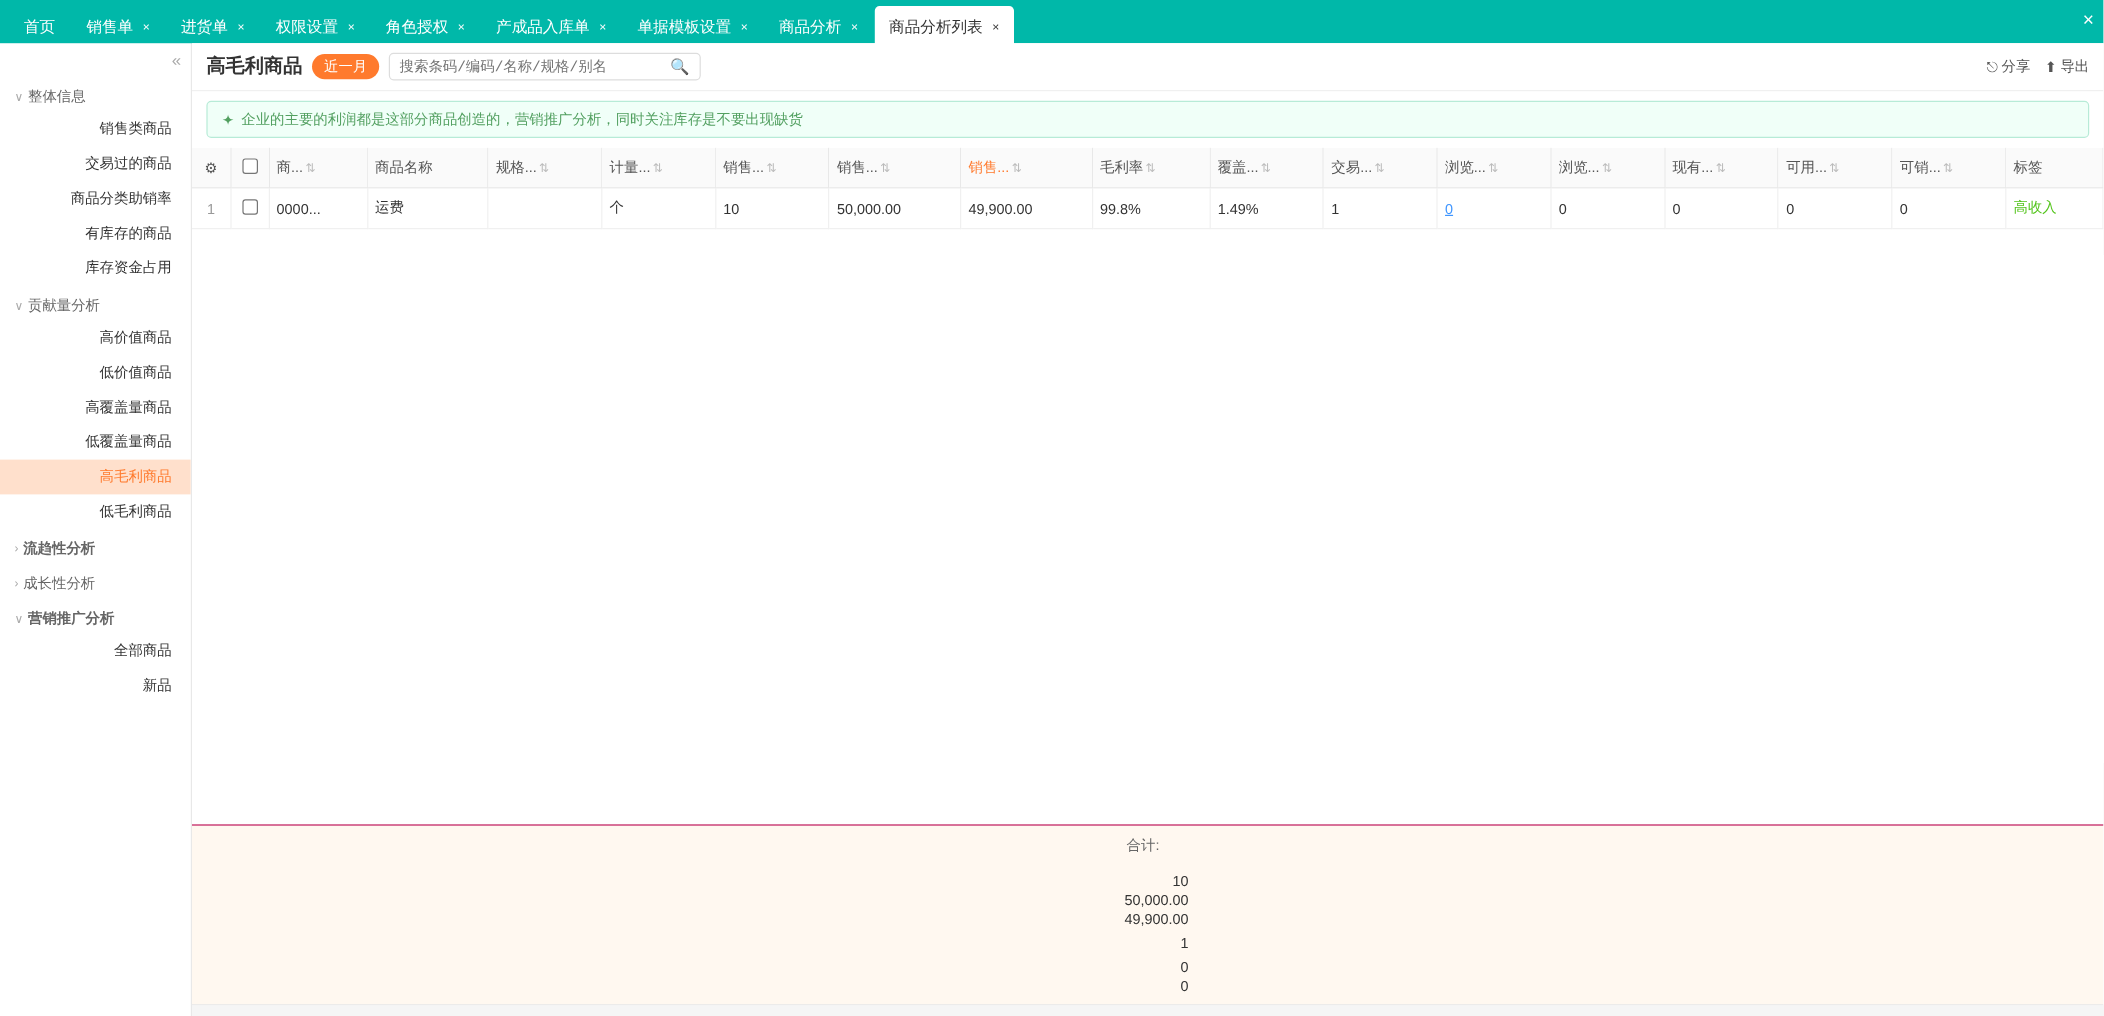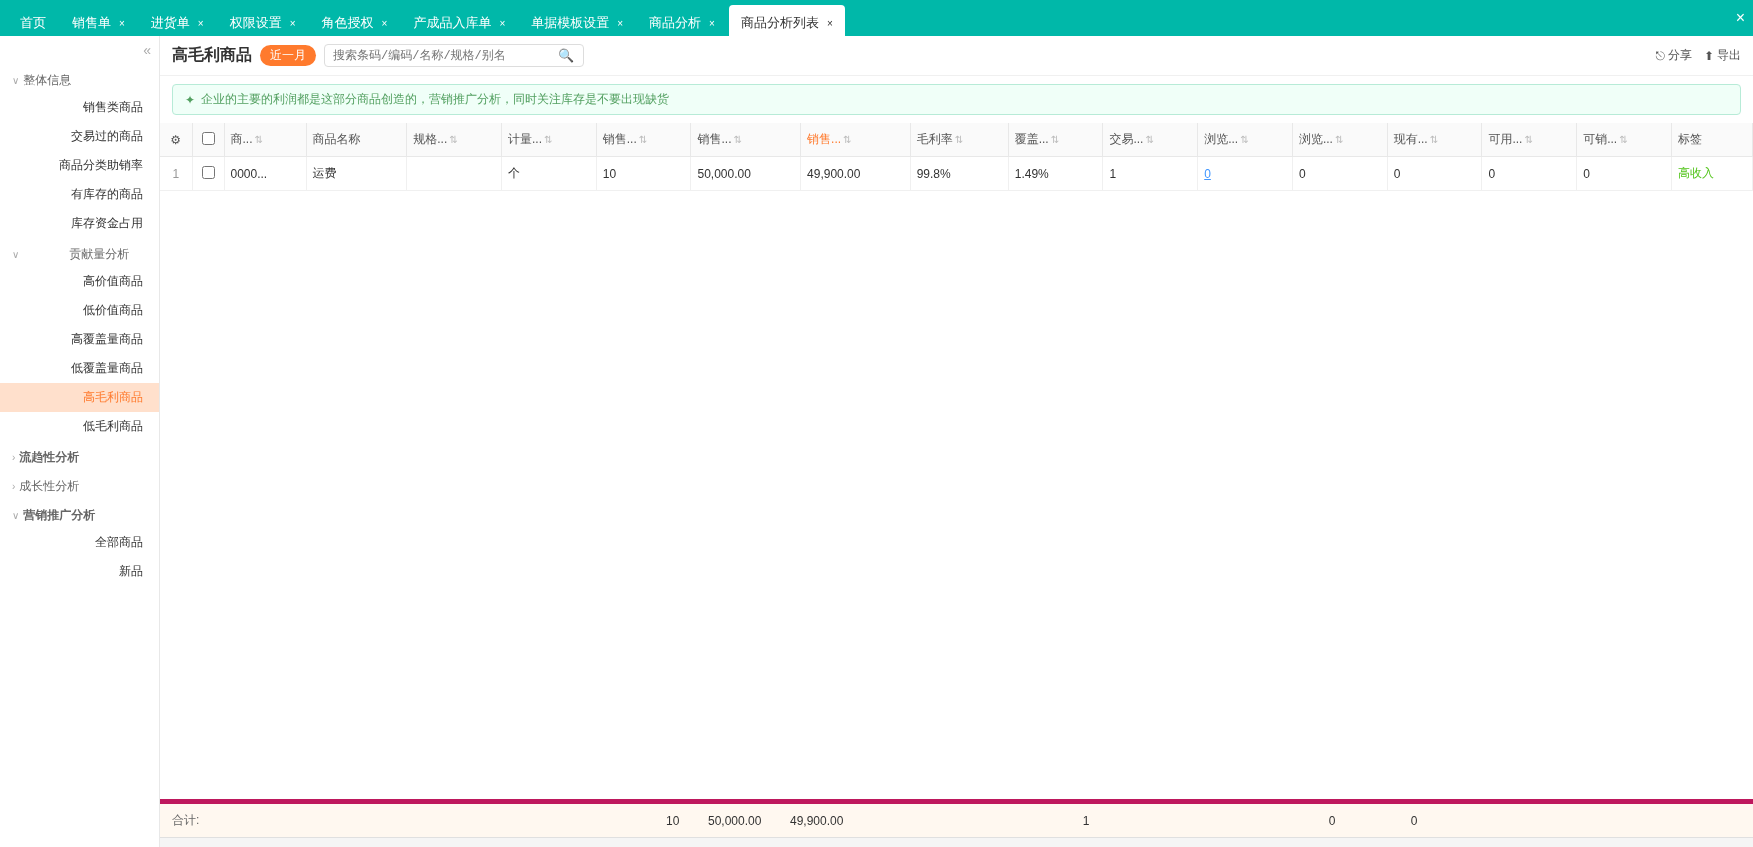--- a/index.html
+++ b/index.html
@@ -187,26 +187,27 @@
       color: #333;
     }
     .row-num { color: #999; text-align: center; }
     .checkbox-cell { text-align: center; }
 
     
     .footer-totals {
       display: flex;
       align-items: center;
       background: #fff8f0;
-      border-top: 5px solid #be185d;
+      border-top: 1px solid #be185d;
       padding: 8px 12px;
       font-size: 12px;
       color: #333;
       min-height: 36px;
       gap: 2px;
+      flex-direction: column;
     }
     .footer-label { color: #666; margin-right: 8px; }
     .footer-cell {
       padding: 0 6px;
       min-width: 80px;
       text-align: right;
     }
 
     
     .table-container::-webkit-scrollbar { height: 8px; width: 8px; }
@@ -250,21 +251,21 @@
         <span style="font-size:10px;color:#aaa;">∨</span>
         <span style="font-weight:500;">整体信息</span>
       </div>
       <div class="sidebar-item">销售类商品</div>
       <div class="sidebar-item">交易过的商品</div>
       <div class="sidebar-item">商品分类助销率</div>
       <div class="sidebar-item">有库存的商品</div>
       <div class="sidebar-item">库存资金占用</div>
       <div class="sidebar-section-title">
         <span style="font-size:10px;color:#aaa;">∨</span>
-        <span style="font-weight:500;margin-left:46px;">贡献量分析</span>
+        <span style="font-weight:500;">贡献量分析</span>
       </div>
       <div class="sidebar-item">高价值商品</div>
       <div class="sidebar-item">低价值商品</div>
       <div class="sidebar-item">高覆盖量商品</div>
       <div class="sidebar-item">低覆盖量商品</div>
       <div class="sidebar-item active">高毛利商品</div>
       <div class="sidebar-item">低毛利商品</div>
       <div class="sidebar-section-title">
         <span style="font-size:10px;color:#aaa;">›</span>
         <span style="font-weight:700;">流趋性分析</span>

